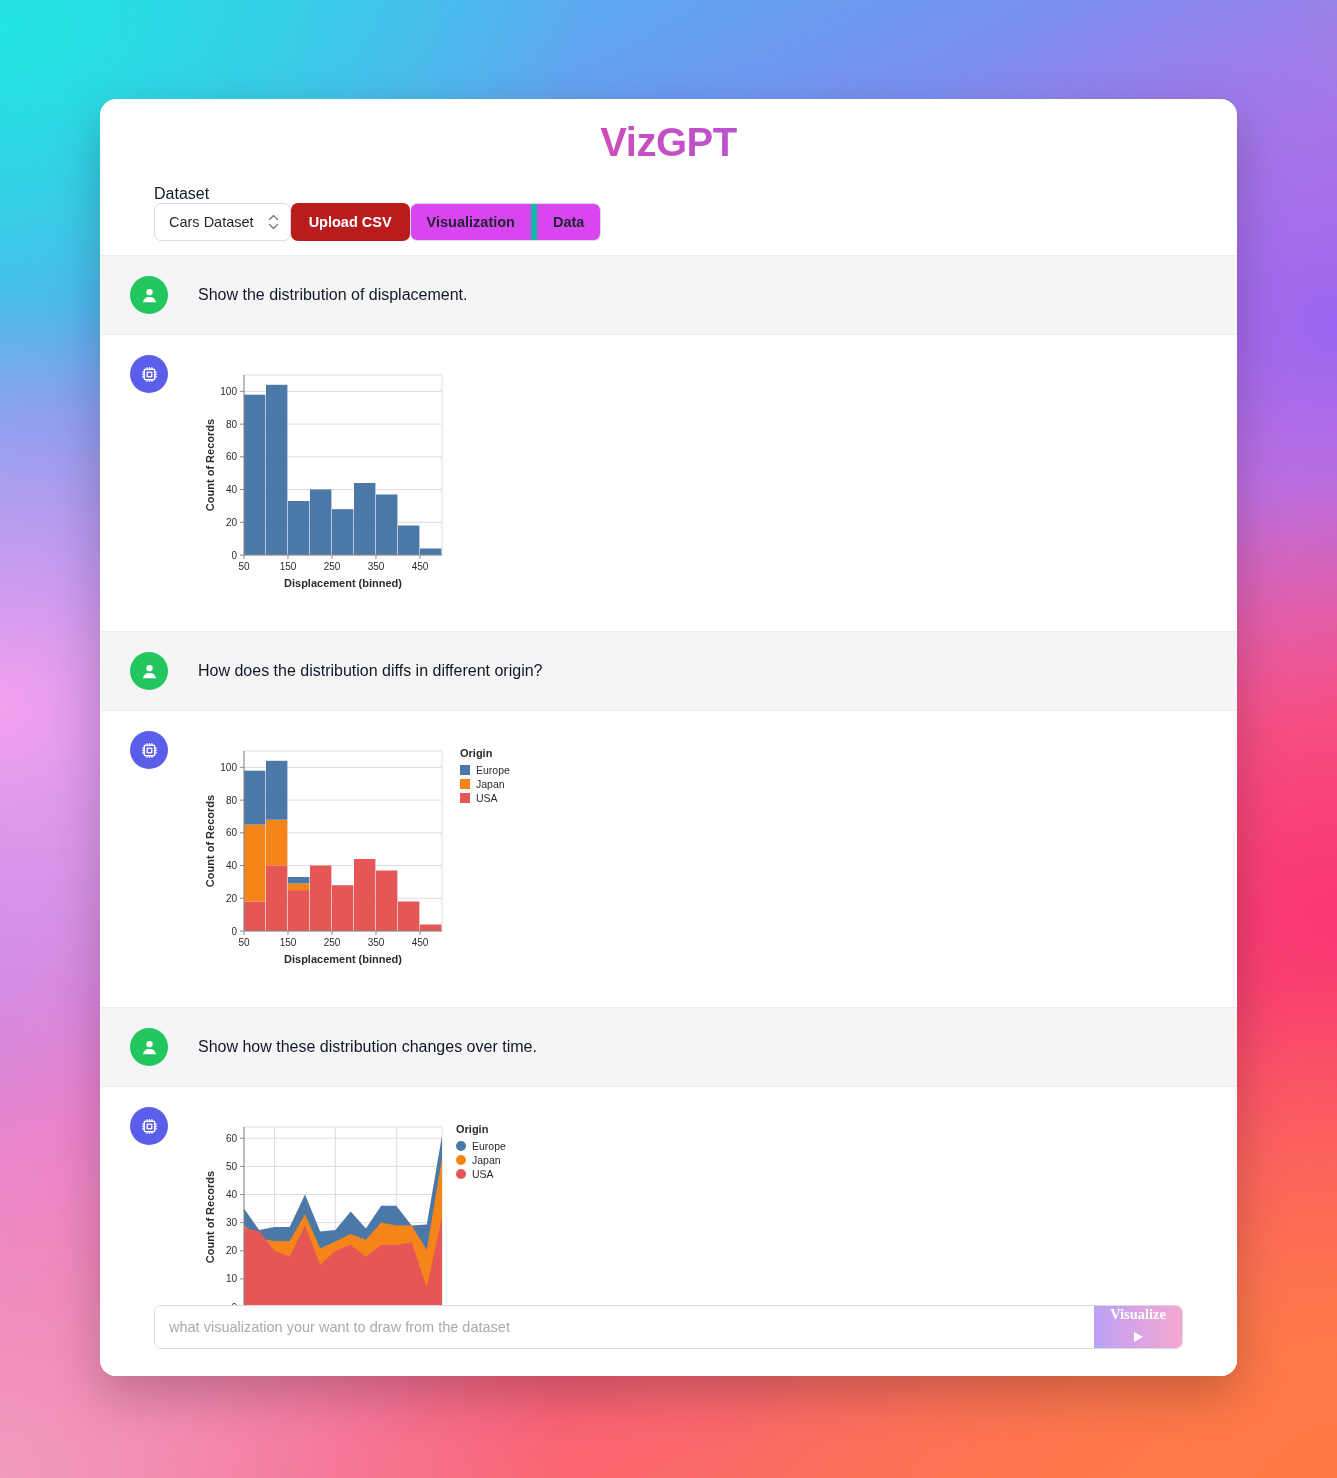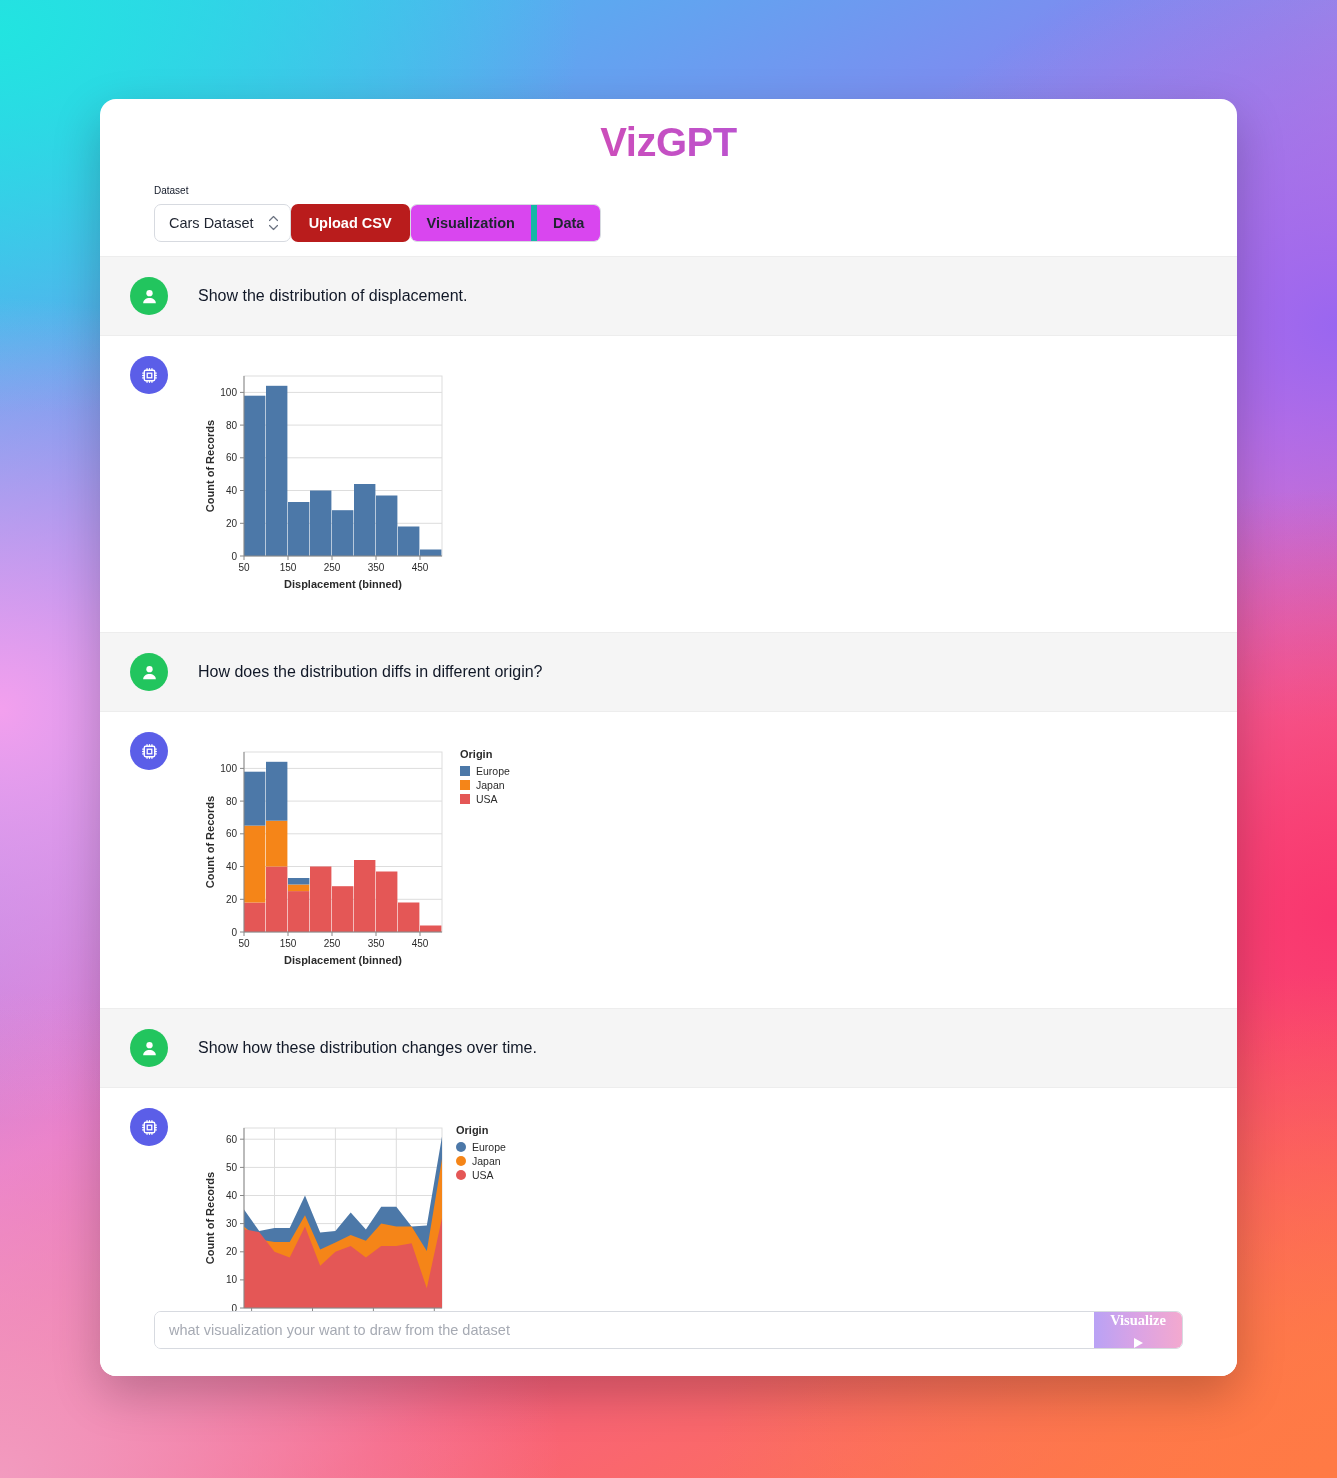--- a/index.html
+++ b/index.html
@@ -41,23 +41,22 @@
     -webkit-background-clip: text;
     background-clip: text;
     color: transparent;
     -webkit-text-fill-color: transparent;
   }
 
   .toolbar {
     padding: 20px 54px 0 54px;
   }
   .toolbar-label {
-    font-size: 10px;
+    font-size: 16px;
     color: #111827;
-    margin-bottom: 8px;
   }
   .toolbar-row { display: flex; align-items: center; }
 
   .select-wrap {
     position: relative;
     display: inline-flex; align-items: center;
     height: 38px;
     min-width: 134px;
     padding: 0 36px 0 14px;
     border: 1px solid #d7dae0;
@@ -134,21 +133,21 @@
   .axis-title { font-size: 11px; font-weight: bold; }
   .tick-label { font-size: 10px; }
   .legend-title { font-size: 11px; font-weight: bold; }
   .legend-label { font-size: 10.5px; }
 
   
   .inputbar {
     position: absolute;
     left: 54px; right: 54px; bottom: 27px;
     display: flex;
-    height: 38px;
+    height: 44px;
     border: 1px solid #d7dae0;
     border-radius: 7px;
     overflow: hidden;
     background: #fff;
   }
   .prompt-input {
     flex: 1;
     border: none; outline: none;
     padding: 0 14px;
     font-size: 14.5px;

